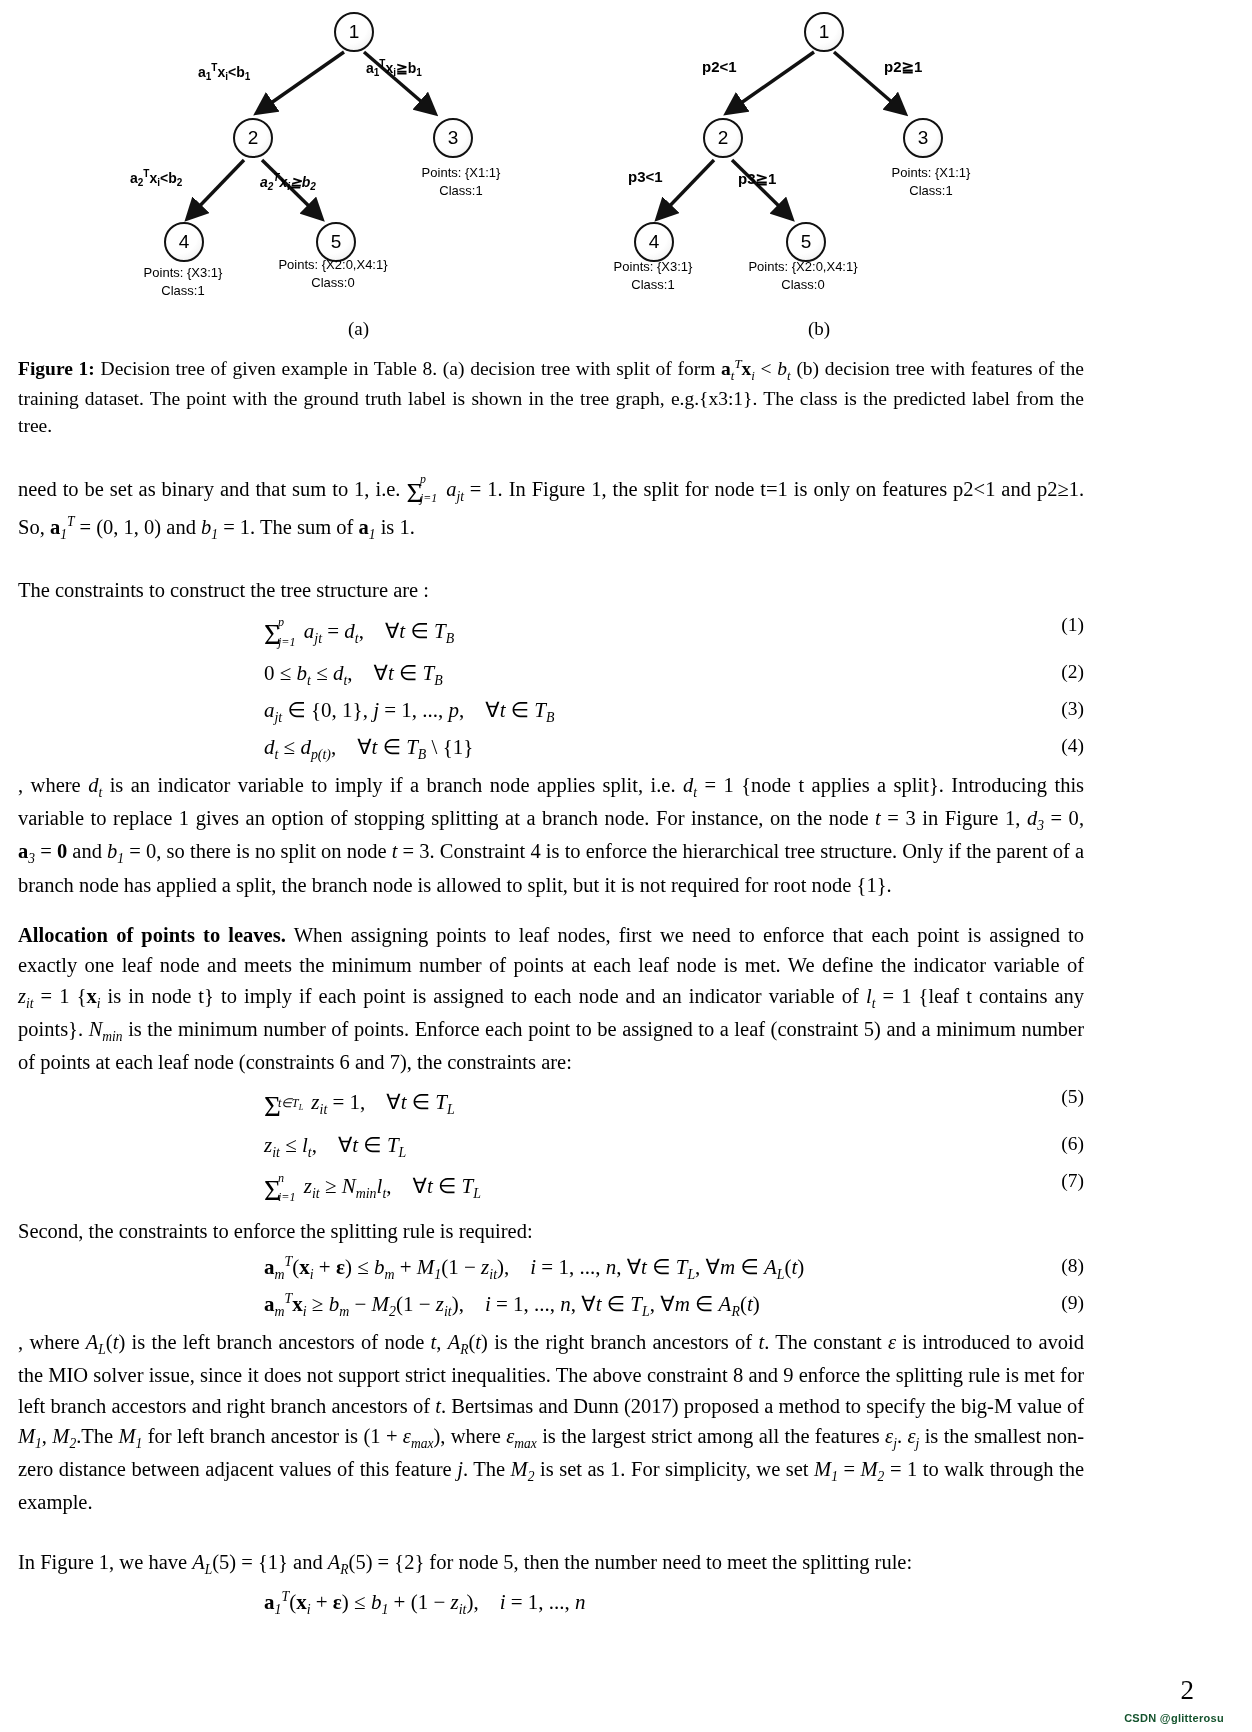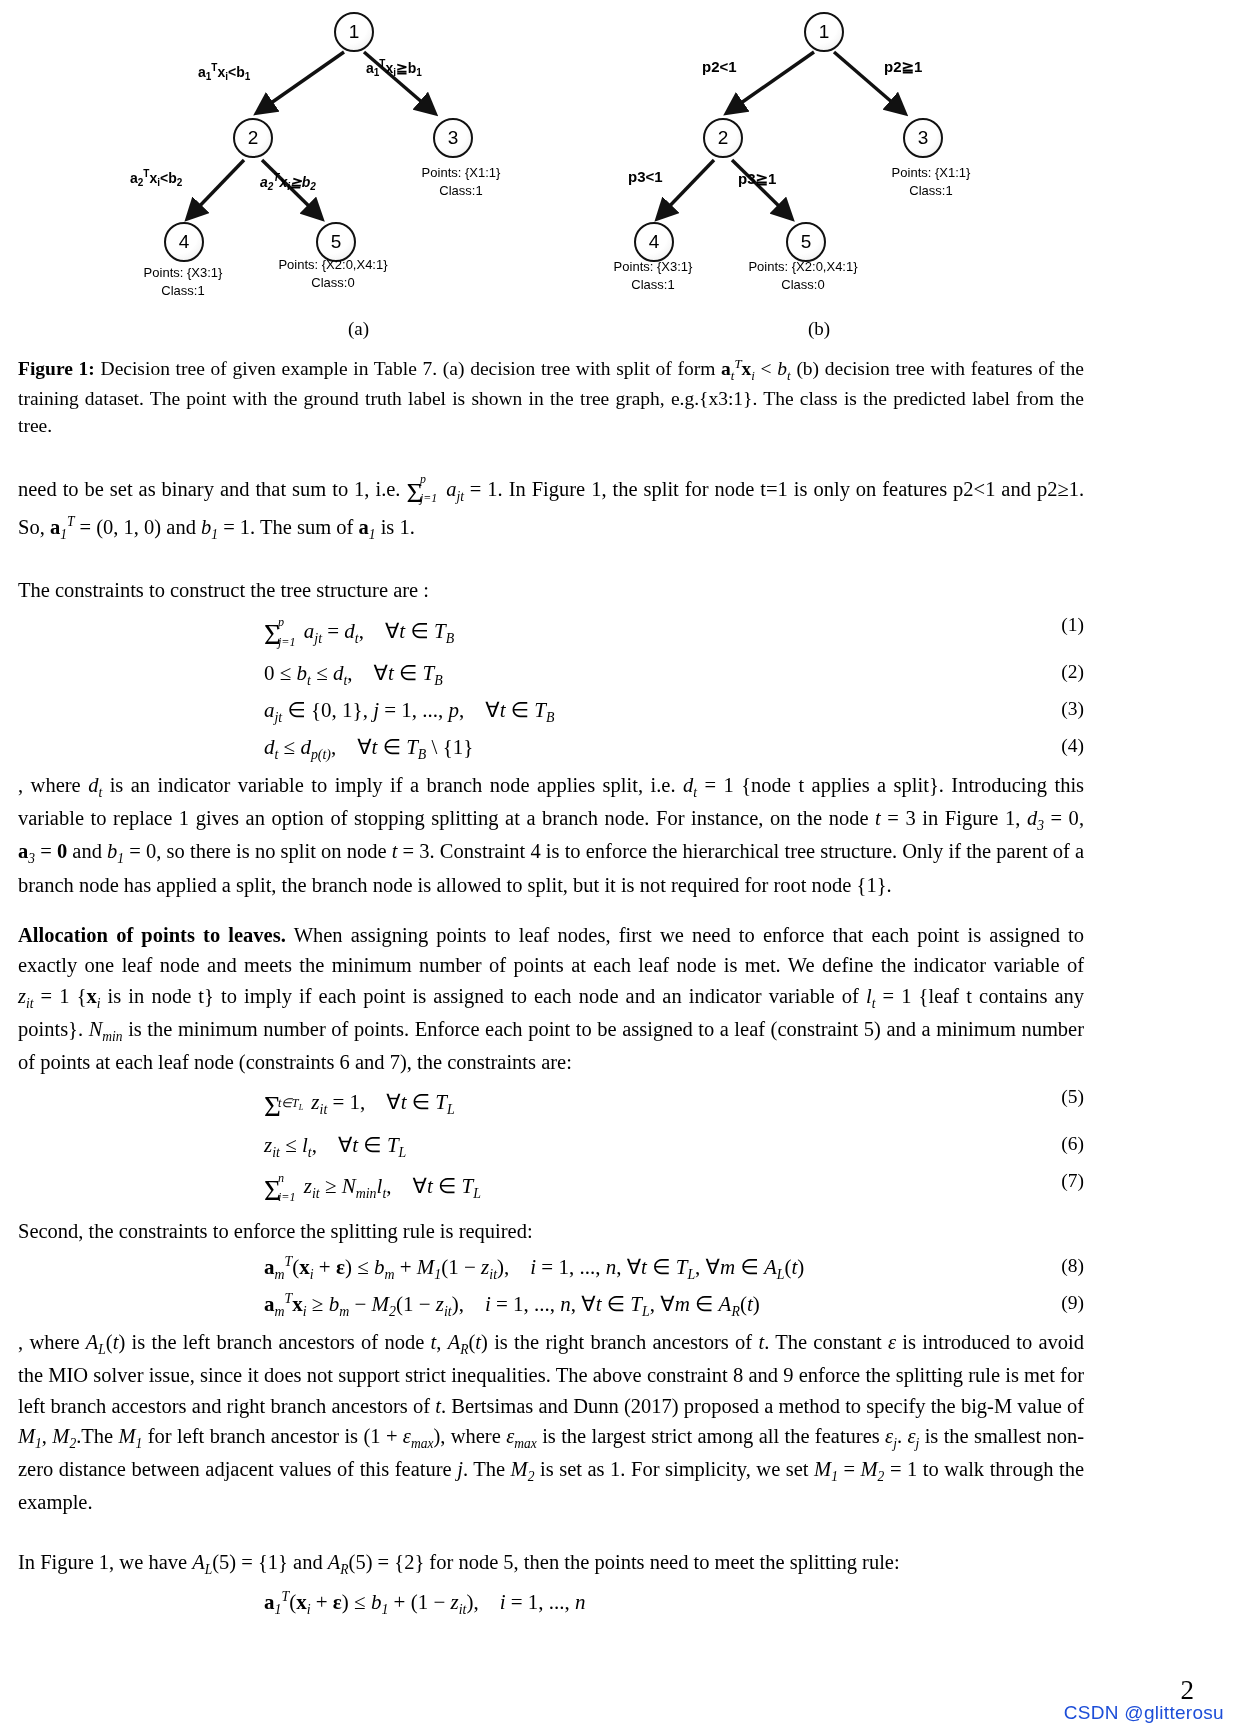--- a/index.html
+++ b/index.html
@@ -147,24 +147,25 @@
     position: absolute;
     right: 58px;
     bottom: 26px;
     font-size: 27px;
     font-family: "Liberation Serif", serif;
   }
   .watermark {
     position: absolute;
     right: 28px;
     bottom: 8px;
-    font-size: 19px;
-    color: #1d4ed8;
+    font-size: 11px;
+    color: #14532d;
     font-family: "Liberation Sans", sans-serif;
     letter-spacing: 0.3px;
+    font-weight: bold;
   }
 </style>
 </head>
 <body>
 
 <div class="page">
 <div class="content">
 
   <div class="figure-block">
     <div class="trees">
@@ -265,21 +266,21 @@
         </div>
       </div>
 
       <div class="subcap subcap-a">(a)</div>
       <div class="subcap subcap-b">(b)</div>
     </div>
   </div>
 
   <div class="caption">
     <span class="lbl">Figure 1:</span>
-    <span>Decision tree of given example in Table 7. (a) decision tree with split of form</span>
+    <span>Decision tree of given example in Table 8. (a) decision tree with split of form</span>
     <span class="math"><span class="mb">a</span><sub class="mi">t</sub><sup class="mi">T</sup><span class="mb">x</span><sub class="mi">i</sub> &lt; <span class="mi">b</span><sub class="mi">t</sub></span>
     <span>(b) decision tree with features of the training dataset. The point with the ground truth label is shown in the tree graph, e.g.{x3:1}. The class is the predicted label from the tree.</span>
   </div>
 
   <div class="gap-lg"></div>
 
   <p class="body">
     <span>need to be set as binary and that sum to 1, i.e.</span>
     <span class="math"><span class="sumwrap"><span class="sum">Σ</span><span class="sumlim"><span class="up">p</span><span class="dn">j=1</span></span></span> <span class="mi">a</span><sub>jt</sub> = 1</span><span>. In Figure 1, the split for node t=1 is only on features p2&lt;1 and p2≥1. So,</span>
     <span class="math"><span class="mb">a</span><sub>1</sub><sup class="mi">T</sup> = (0, 1, 0)</span>
@@ -396,21 +397,21 @@
     <span>to walk through the example.</span>
   </p>
 
   <div class="gap-lg"></div>
 
   <p class="body">
     <span>In Figure 1, we have</span>
     <span class="math"><span class="mi">A</span><sub>L</sub>(5) = {1}</span>
     <span>and</span>
     <span class="math"><span class="mi">A</span><sub>R</sub>(5) = {2}</span>
-    <span>for node 5, then the points need to meet the splitting rule:</span>
+    <span>for node 5, then the number need to meet the splitting rule:</span>
   </p>
 
   <div class="eqblock">
     <div class="eqrow">
       <span class="math"><span class="mb">a</span><sub>1</sub><sup class="mi">T</sup>(<span class="mb">x</span><sub>i</sub> + <span class="mb">ε</span>) ≤ <span class="mi">b</span><sub>1</sub> + (1 − <span class="mi">z</span><sub>it</sub>), &nbsp;&nbsp; <span class="mi">i</span> = 1, ..., <span class="mi">n</span></span>
     </div>
   </div>
 
 </div>
 

